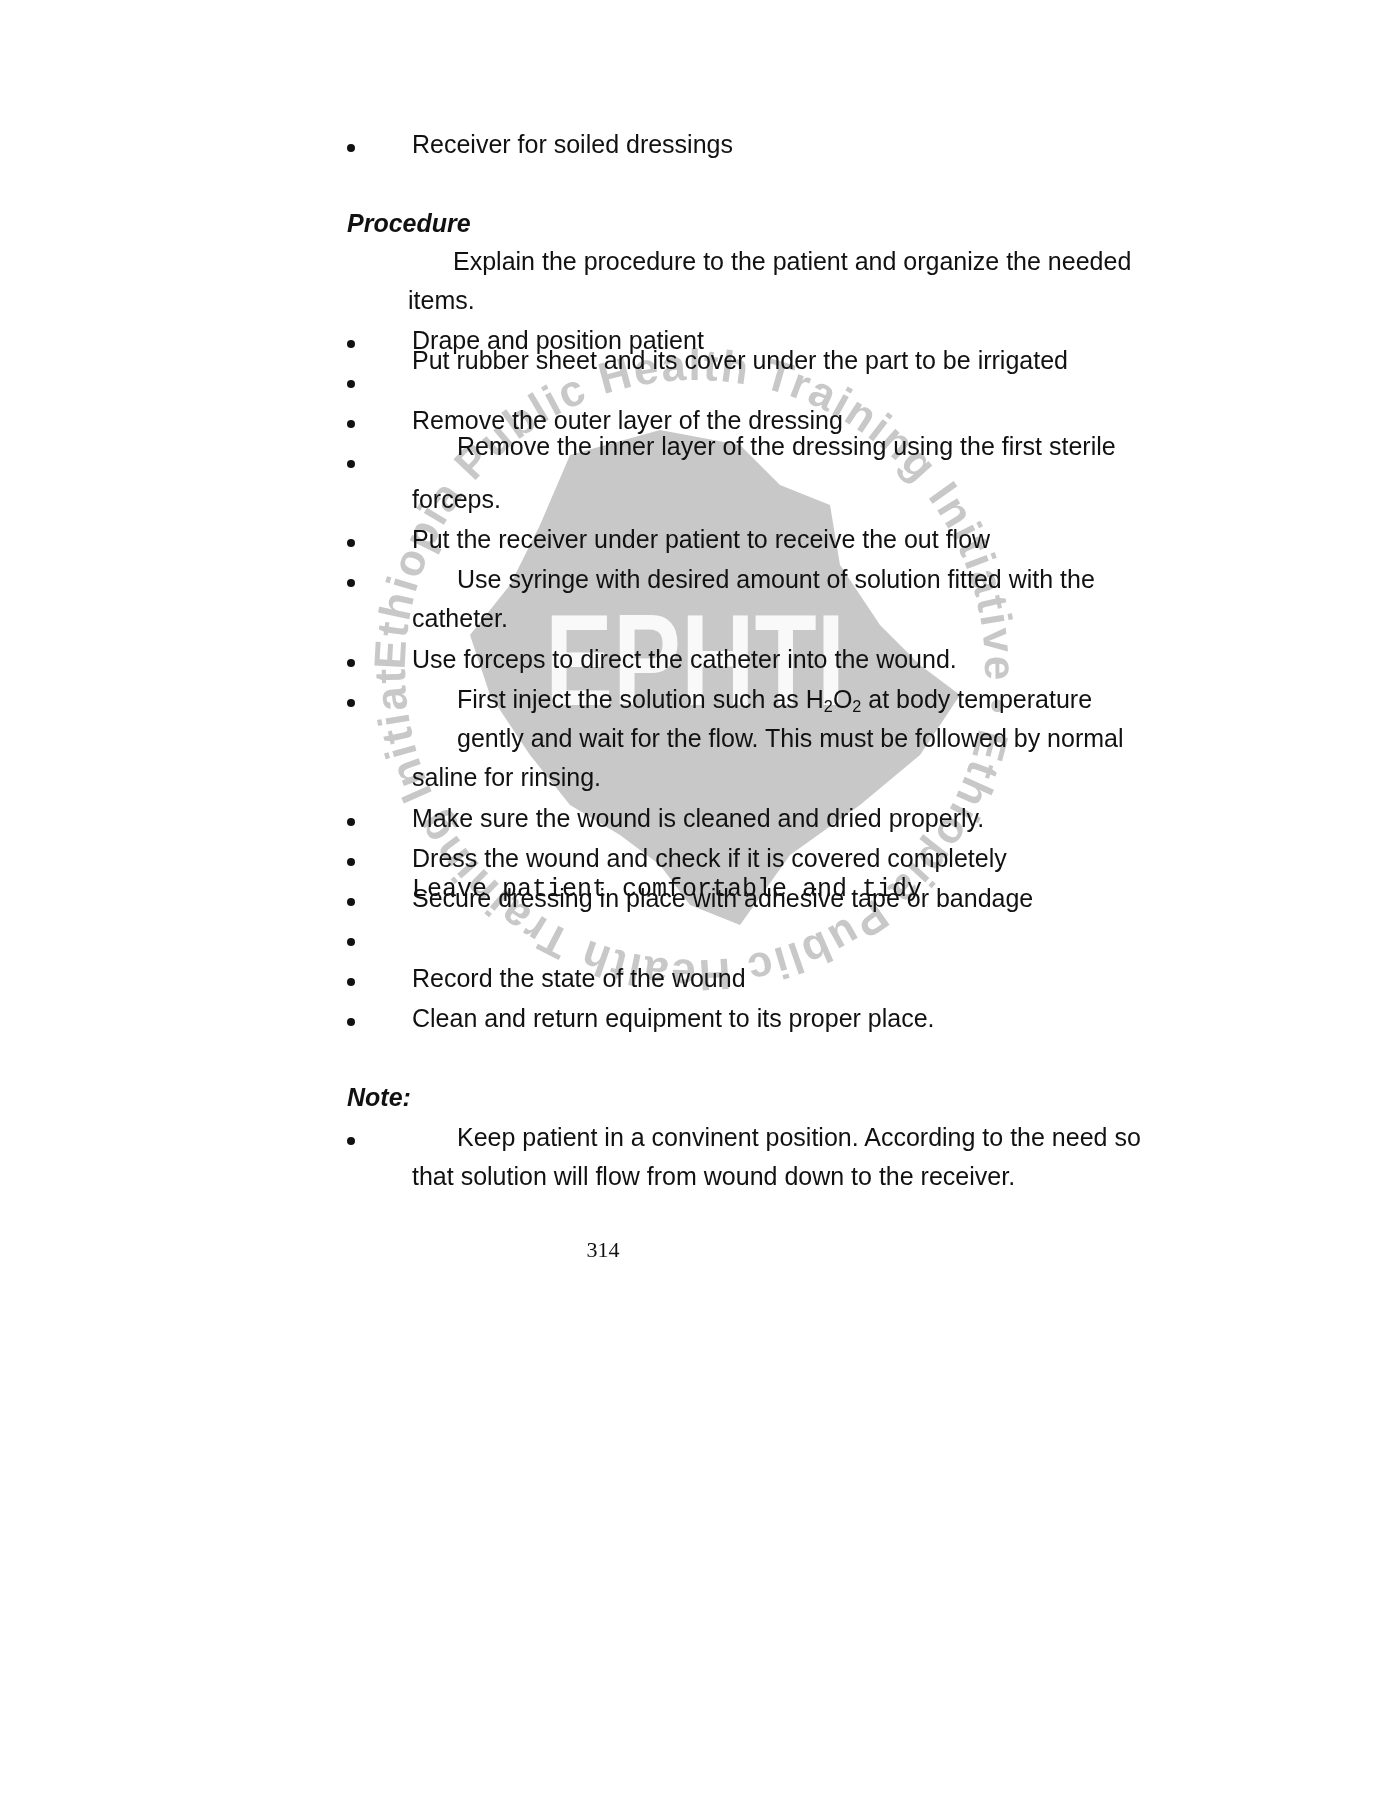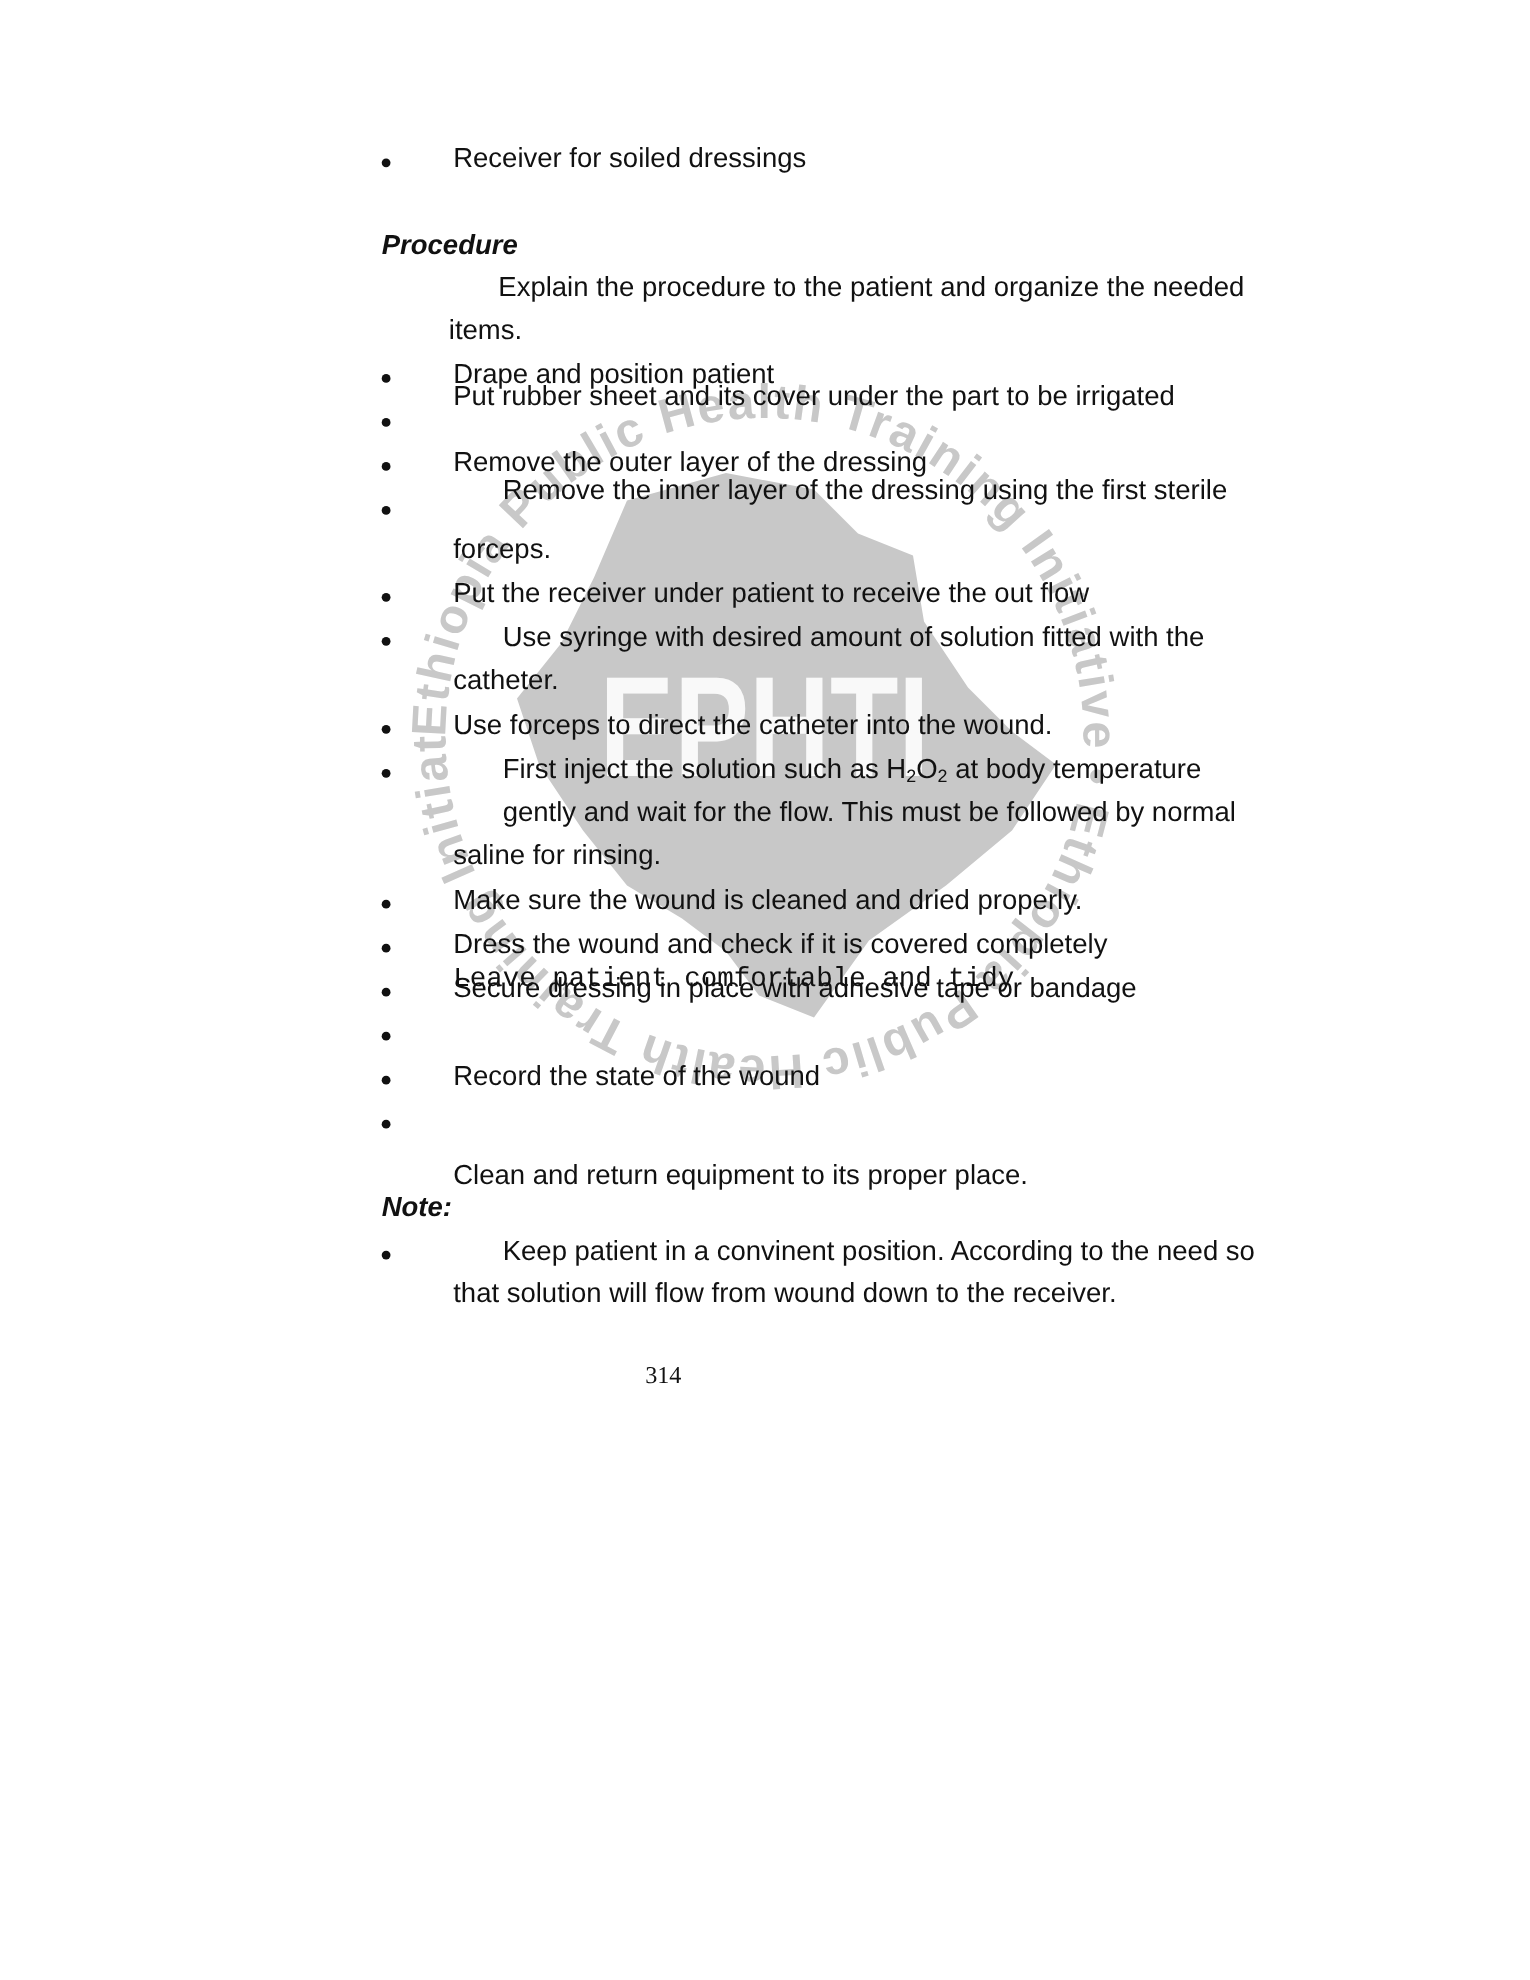--- a/index.html
+++ b/index.html
@@ -79,21 +79,21 @@
   <span class="bullet" style="top:898px;"></span>
   <div class="line txt" style="top:885px;">Secure dressing in place with adhesive tape or bandage</div>
 
   <span class="bullet" style="top:938px;"></span>
   <div class="line txt" style="top:877px;font-family:Liberation Mono, monospace;">Leave patient comfortable and tidy</div>
 
   <span class="bullet" style="top:978px;"></span>
   <div class="line txt" style="top:965px;">Record the state of the wound</div>
 
   <span class="bullet" style="top:1018px;"></span>
-  <div class="line txt" style="top:1055px;">Clean and return equipment to its proper place.</div>
+  <div class="line txt" style="top:1005px;">Clean and return equipment to its proper place.</div>
 
   <div class="line heading" style="top:1084px;">Note:</div>
 
   <span class="bullet" style="top:1137px;"></span>
   <div class="line txt just" style="top:1124px;">Keep patient in a convinent position. According to the need so</div>
   <div class="line txt" style="top:1163px;">that solution will flow from wound down to the receiver.</div>
 
   <div class="pagenum">314</div>
 </div>
 

